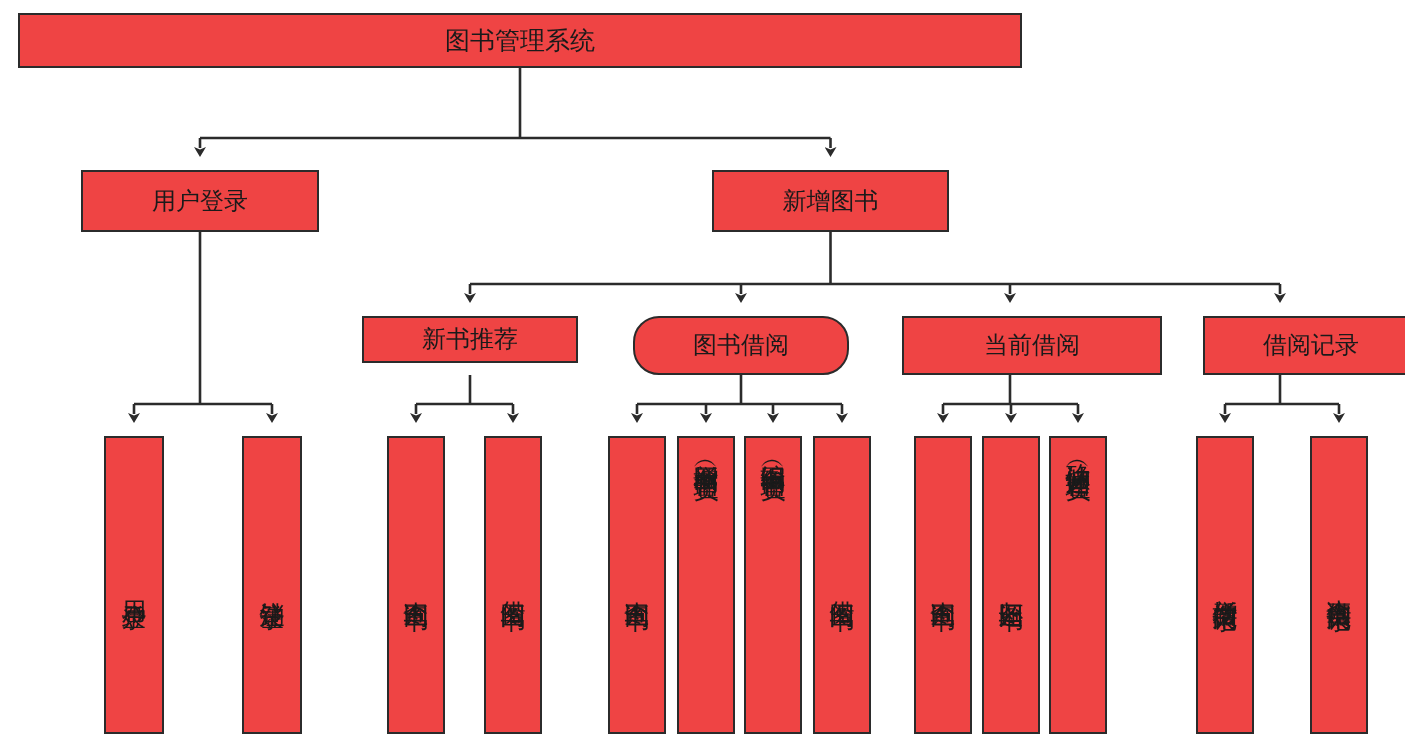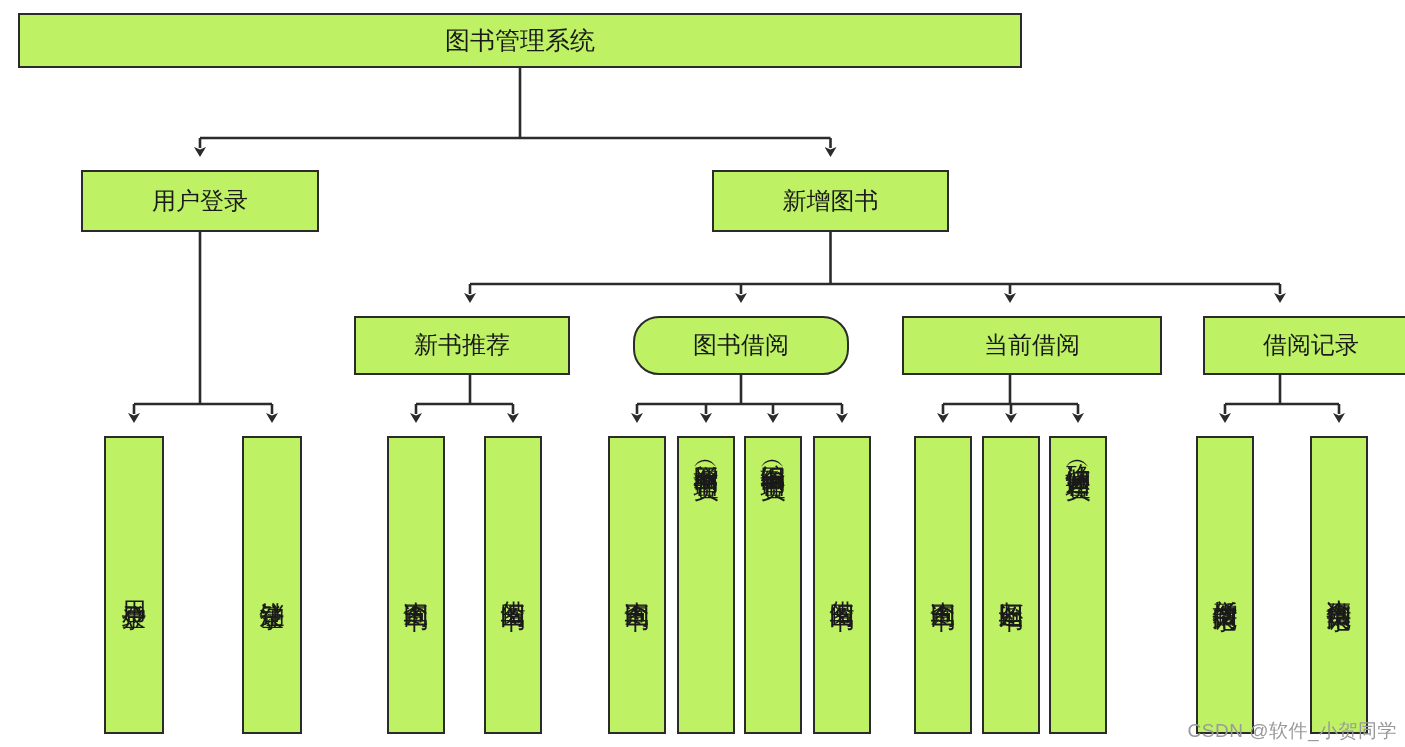--- a/index.html
+++ b/index.html
@@ -22,21 +22,21 @@
     left: 0;
     top: 0;
     width: 1405px;
     height: 747px;
     pointer-events: none;
   }
   .node {
     position: absolute;
     box-sizing: border-box;
     border: 2px solid #2b2b2b;
-    background: #bef264;
+    background: #ef4444;
     display: flex;
     align-items: center;
     justify-content: center;
     color: #1a1a1a;
   }
   .node .label {
     display: block;
     text-align: center;
     line-height: 1.18;
   }
@@ -119,21 +119,21 @@
   <div id="node-layer">
       <div class="node node-root" style="left: 18px; top: 13px; width: 1004px; height: 55px;">
         <span class="label">图书管理系统</span>
       </div>
       <div class="node node-l2" style="left: 81px; top: 170px; width: 238px; height: 62px;">
         <span class="label">用户登录</span>
       </div>
       <div class="node node-l2" style="left: 712px; top: 170px; width: 237px; height: 62px;">
         <span class="label">新增图书</span>
       </div>
-      <div class="node node-l3" style="left: 354px; top: 316px; width: 216px; height: 59px;">
+      <div class="node node-l3" style="left: 362px; top: 316px; width: 216px; height: 47px;">
         <span class="label">新书推荐</span>
       </div>
       <div class="node node-l3" style="left: 633px; top: 316px; width: 216px; height: 59px; border-radius: 26px;">
         <span class="label">图书借阅</span>
       </div>
       <div class="node node-l3" style="left: 902px; top: 316px; width: 260px; height: 59px;">
         <span class="label">当前借阅</span>
       </div>
       <div class="node node-l3" style="left: 1203px; top: 316px; width: 216px; height: 59px;">
         <span class="label">借阅记录</span>
@@ -172,14 +172,13 @@
         <span class="label">确认归还（管理员）</span>
       </div>
       <div class="node node-leaf align-mid" style="left: 1196px; top: 436px; width: 58px; height: 298px;">
         <span class="label">新增借阅记录</span>
       </div>
       <div class="node node-leaf align-mid" style="left: 1310px; top: 436px; width: 58px; height: 298px;">
         <span class="label">查询借阅记录</span>
       </div>
     </div>
 
-  <div class="watermark">CSDN @软件_小贺同学</div>
 </div>
 
 </body></html>

